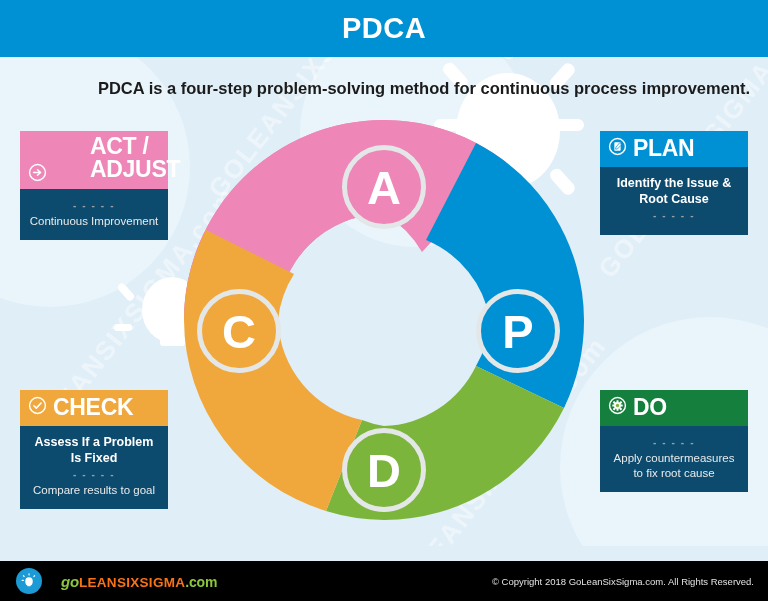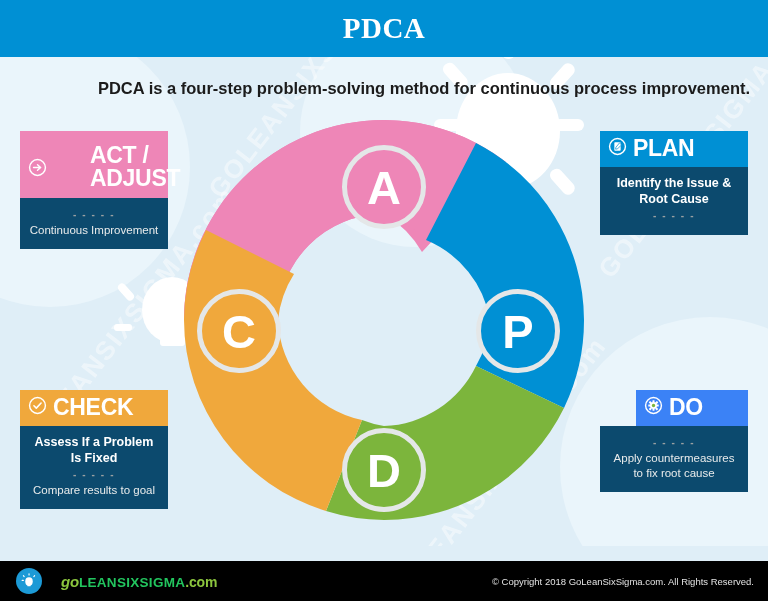--- a/index.html
+++ b/index.html
@@ -20,21 +20,20 @@
 
   
   #title-bar {
     position: absolute;
     left: 0; top: 0;
     width: 768px; height: 57px;
     background: #0090d4;
     display: flex;
     align-items: center;
     justify-content: center;
-    font-family: Liberation Serif, serif;
   }
   #title-bar .title {
     color: #ffffff;
     font-size: 29px;
     font-weight: bold;
     letter-spacing: 0.5px;
   }
 
   
   #subtitle-band {
@@ -159,24 +158,24 @@
   }
 
   #card-act      { left: 20px;  top: 131px; }
   #card-plan     { left: 600px; top: 131px; }
   #card-check    { left: 20px;  top: 390px; }
   #card-do       { left: 600px; top: 390px; }
 
   #card-act  .card-head { background: #ee86b7; }
   #card-plan .card-head { background: #0090d4; }
   #card-check .card-head { background: #f0a83c; }
-  #card-do   .card-head { background: #3b82f6; margin-left: 36px; }
-
-  
-  #card-act .card-head { align-items: center; padding-top: 13px; gap: 43px; }
+  #card-do   .card-head { background: #15803d; }
+
+  
+  #card-act .card-head { align-items: flex-end; padding-top: 4px; gap: 43px; }
 
   
   #footer {
     position: absolute;
     left: 0; top: 561px;
     width: 768px; height: 40px;
     background: #000000;
     display: flex;
     align-items: center;
     z-index: 8;
@@ -190,21 +189,21 @@
   #footer-logo .bulb-circle {
     width: 26px; height: 26px;
     border-radius: 50%;
     background: #1c9ad6;
     display: flex;
     align-items: center;
     justify-content: center;
   }
   .logo-text { font-size: 13.5px; font-weight: bold; letter-spacing: -0.2px; }
   .logo-go   { color: #8cc63e; font-style: italic; font-size: 15px; margin-left: 11px; }
-  .logo-main { color: #22c55e; letter-spacing: 0.3px; }
+  .logo-main { color: #f97316; letter-spacing: 0.3px; }
   .logo-com  { color: #8cc63e; font-size: 14px; }
   #copyright {
     position: absolute;
     right: 14px;
     color: #e2e2e2;
     font-size: 9.5px;
   }
   
   #footer-gap {
     position: absolute;

